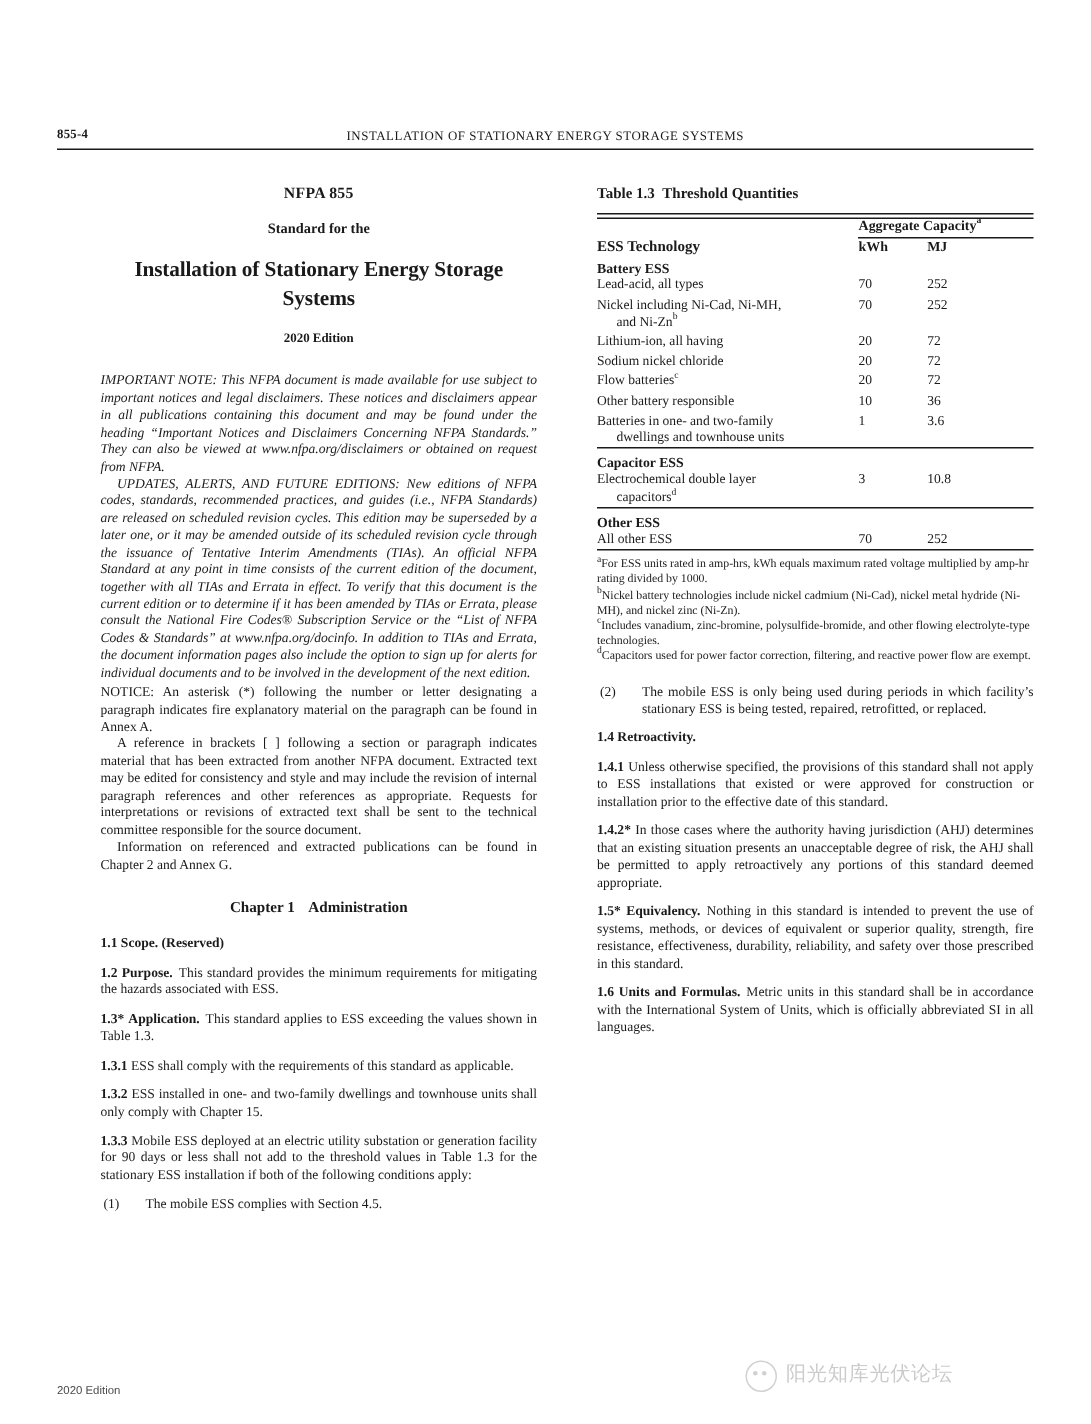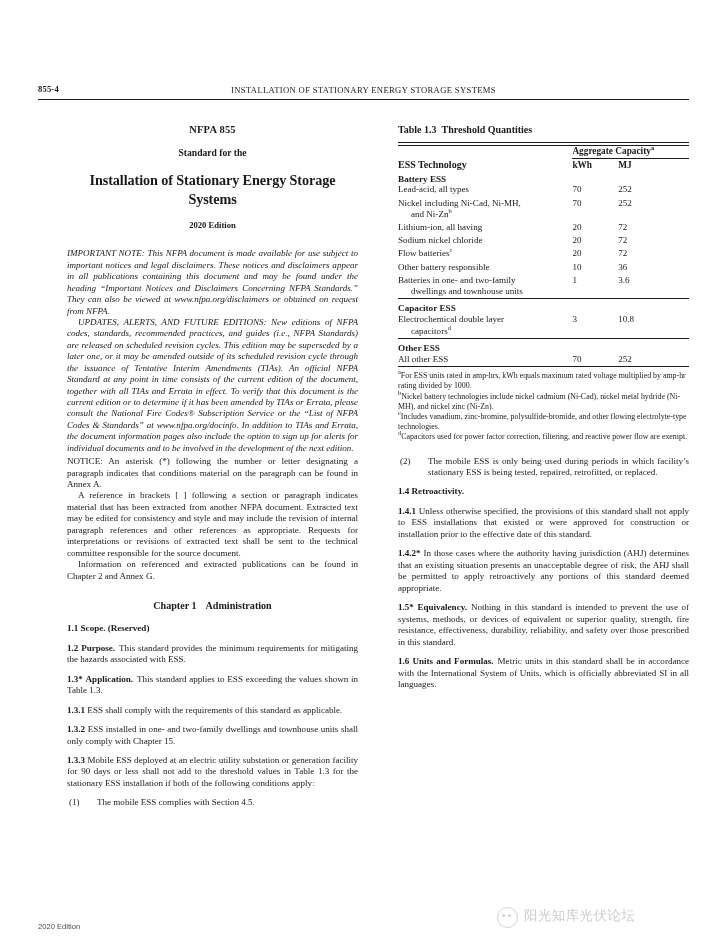--- a/index.html
+++ b/index.html
@@ -272,21 +272,21 @@
     <div class="mast">
       <div class="mast-nfpa">NFPA 855</div>
       <div class="mast-standardfor">Standard for the</div>
       <div class="mast-title">Installation of Stationary Energy Storage Systems</div>
       <div class="mast-edition">2020 Edition</div>
     </div>
 
     <p class="note">IMPORTANT NOTE: This NFPA document is made available for use subject to important notices and legal disclaimers. These notices and disclaimers appear in all publications containing this document and may be found under the heading “Important Notices and Disclaimers Concerning NFPA Standards.” They can also be viewed at www.nfpa.org/disclaimers or obtained on request from NFPA.</p>
     <p class="note">UPDATES, ALERTS, AND FUTURE EDITIONS: New editions of NFPA codes, standards, recommended practices, and guides (i.e., NFPA Standards) are released on scheduled revision cycles. This edition may be superseded by a later one, or it may be amended outside of its scheduled revision cycle through the issuance of Tentative Interim Amendments (TIAs). An official NFPA Standard at any point in time consists of the current edition of the document, together with all TIAs and Errata in effect. To verify that this document is the current edition or to determine if it has been amended by TIAs or Errata, please consult the National Fire Codes® Subscription Service or the “List of NFPA Codes &amp; Standards” at www.nfpa.org/docinfo. In addition to TIAs and Errata, the document information pages also include the option to sign up for alerts for individual documents and to be involved in the development of the next edition.</p>
 
-    <p class="plain gap-sm">NOTICE: An asterisk (*) following the number or letter designating a paragraph indicates that conditions material on the paragraph can be found in Annex A.</p>
+    <p class="plain gap-sm">NOTICE: An asterisk (*) following the number or letter designating a paragraph indicates fire explanatory material on the paragraph can be found in Annex A.</p>
     <p class="plain ind">A reference in brackets [ ] following a section or paragraph indicates material that has been extracted from another NFPA document. Extracted text may be edited for consistency and style and may include the revision of internal paragraph references and other references as appropriate. Requests for interpretations or revisions of extracted text shall be sent to the technical committee responsible for the source document.</p>
     <p class="plain ind">Information on referenced and extracted publications can be found in Chapter 2 and Annex G.</p>
 
     <div class="chapter">
       <span>Chapter 1</span><span class="sp"></span><span>Administration</span>
     </div>
 
     <div id="left-sections">
         <p class="sec"><span class="num">1.1</span> <span class="ttl">Scope. (Reserved)</span></p>
         <p class="sec"><span class="num">1.2</span> <span class="ttl">Purpose.</span><span class="after"></span><span>This standard provides the minimum requirements for mitigating the hazards associated with ESS.</span></p>

